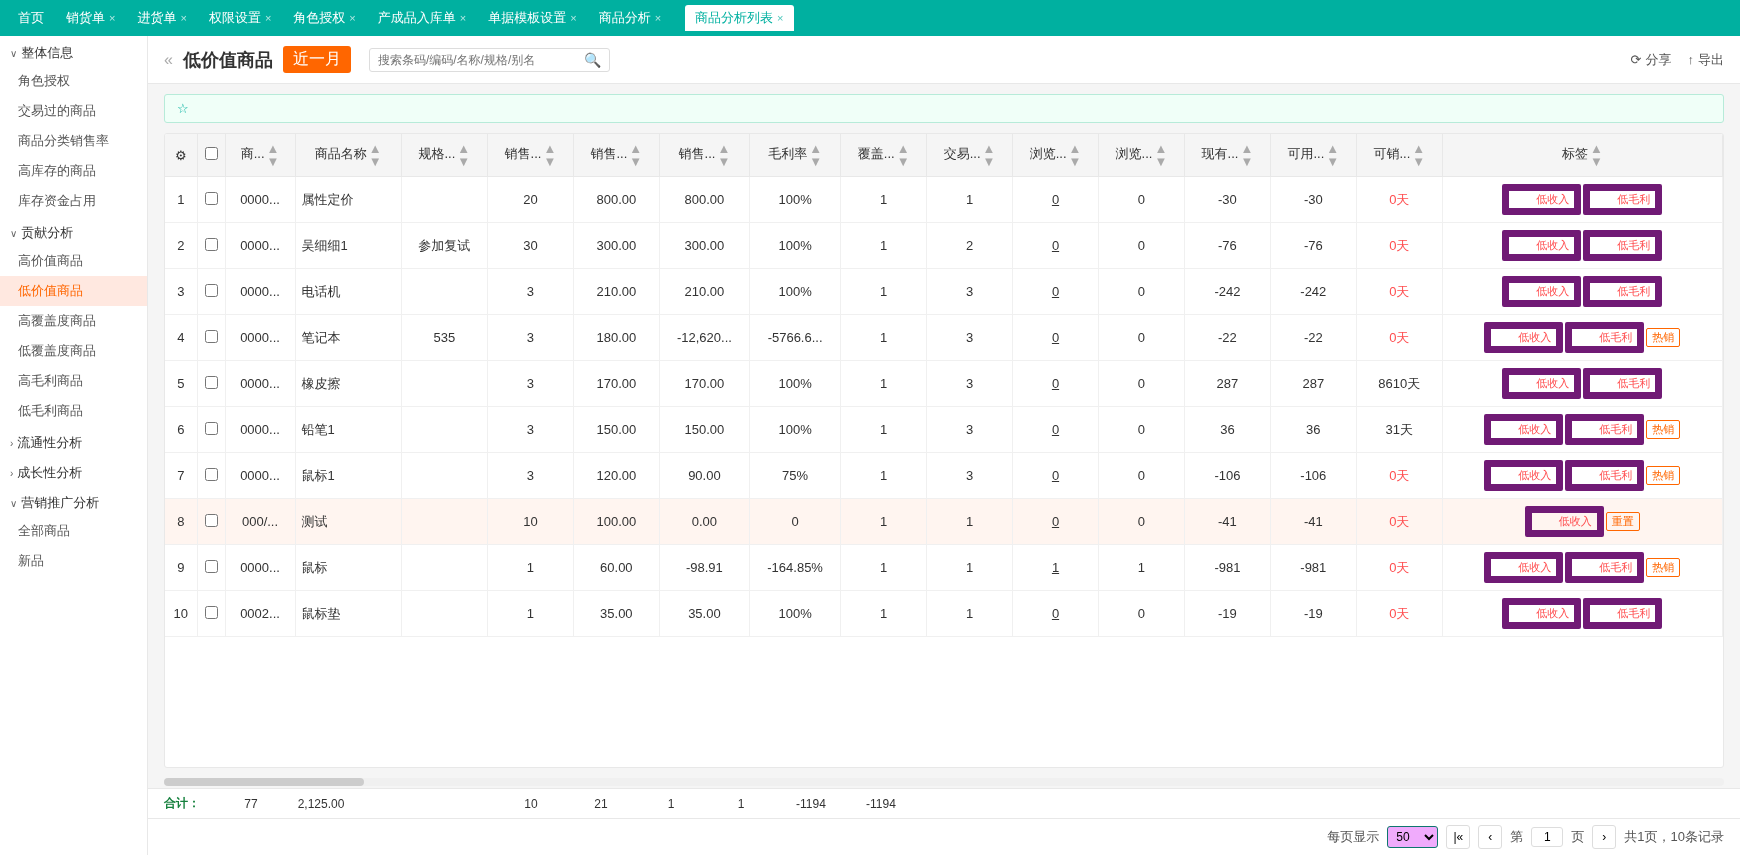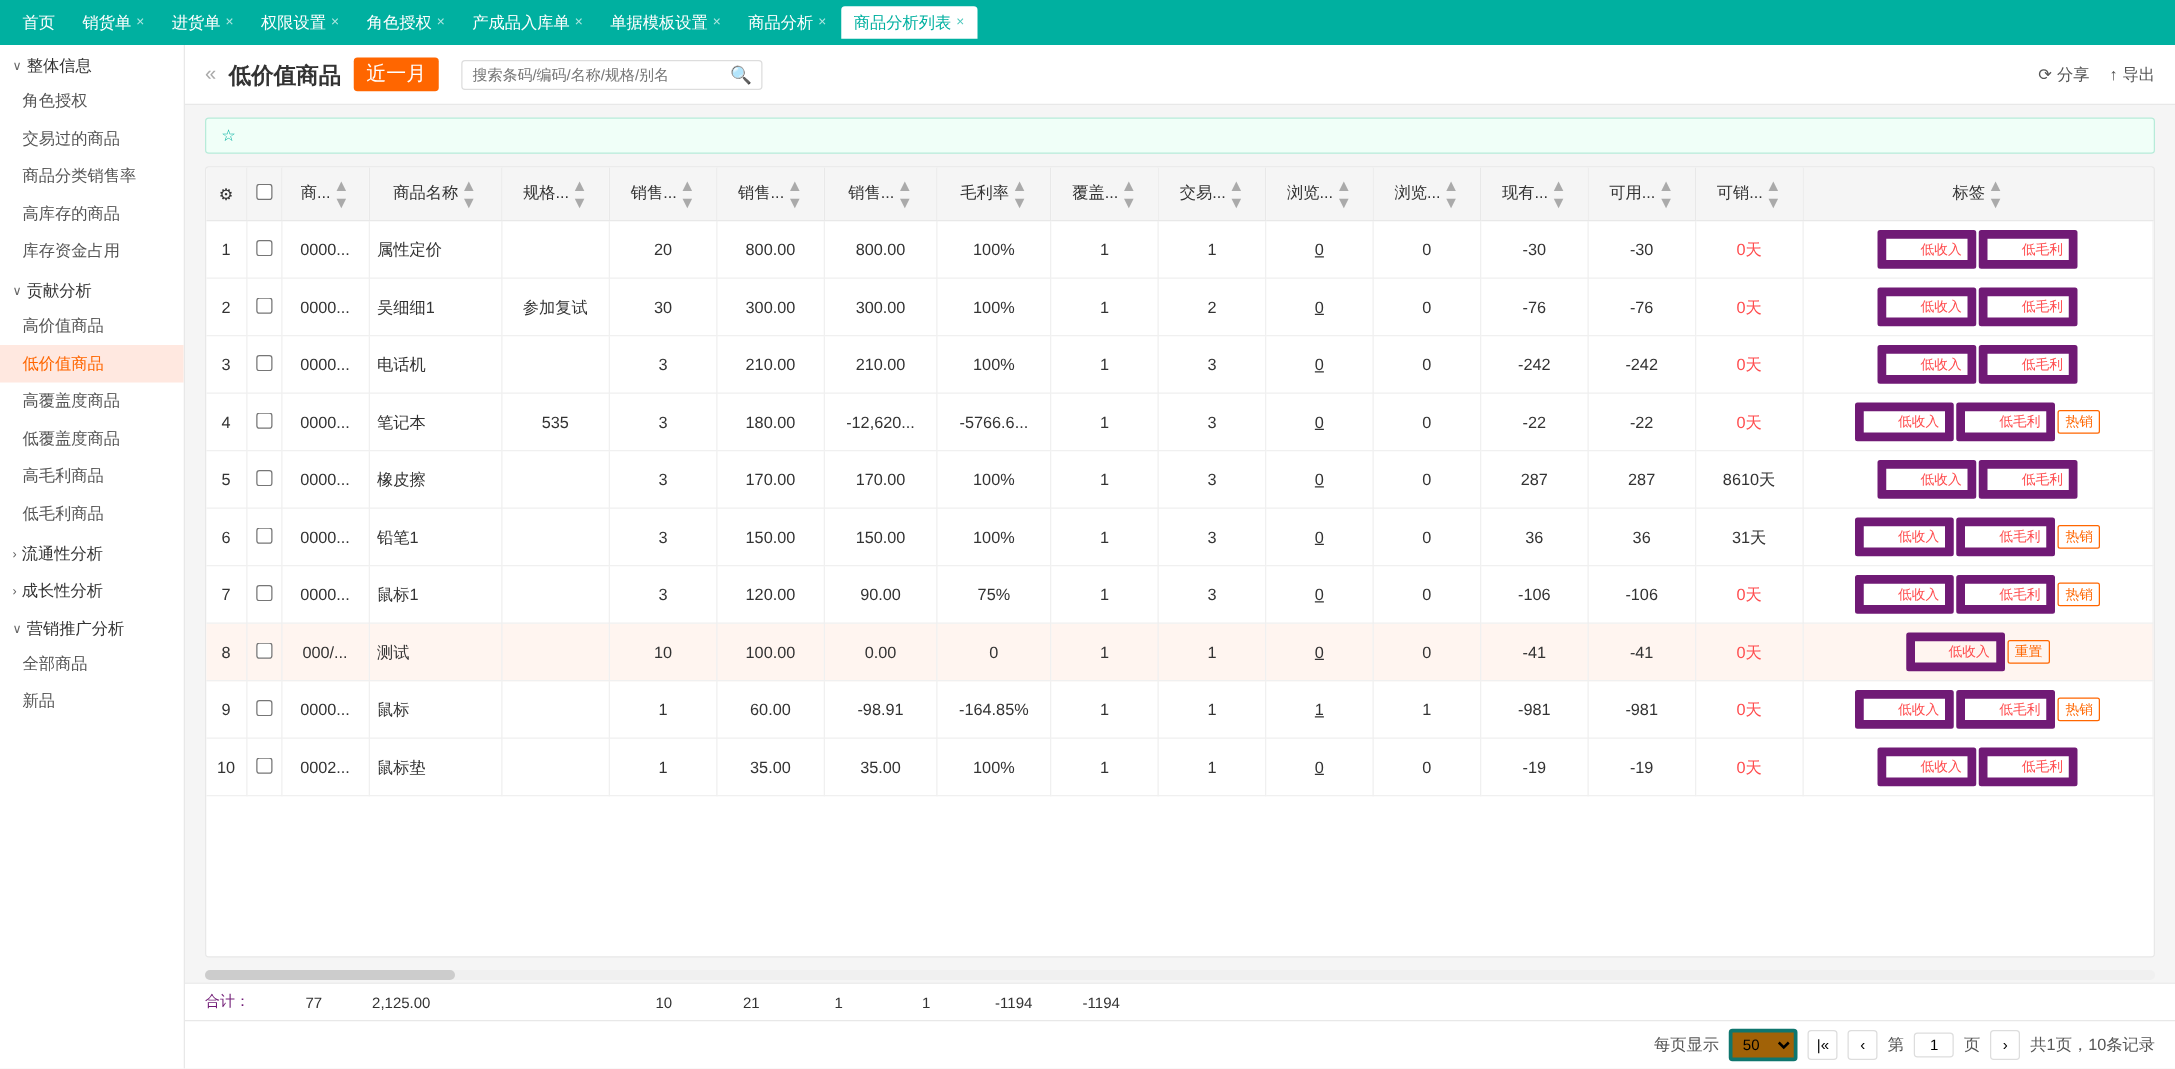--- a/index.html
+++ b/index.html
@@ -19,21 +19,21 @@
       color: #fff;
       padding: 4px 10px;
       border-radius: 3px;
       cursor: pointer;
       white-space: nowrap;
       display: flex;
       align-items: center;
       gap: 4px;
       font-size: 13px;
     }
-    .nav-item.active { background: #fff; color: #00b0a0; border-radius: 3px 3px 0 0; }
+    .nav-item.active { background: #fff; color: #00b0a0; border-radius: 3px 3px 0 0; margin-left: 12px; }
     .nav-item .close-x { font-size: 11px; cursor: pointer; opacity: 0.7; }
 
     
     .main-layout {
       display: flex;
       height: calc(100vh - 36px);
       overflow: hidden;
     }
 
     
@@ -201,22 +201,22 @@
     
     .table-footer {
       background: #fff;
       border-top: 1px solid #e8e8e8;
       padding: 6px 16px;
       display: flex;
       align-items: center;
     }
     .footer-label {
       font-size: 12px;
-      font-weight: normal;
-      color: #701a75;
+      font-weight: bold;
+      color: #15803d;
       margin-right: 16px;
     }
     .footer-cell {
       min-width: 70px;
       text-align: center;
       font-size: 12px;
       color: #333;
       padding: 0 6px;
     }
 
@@ -226,25 +226,25 @@
       border-top: 1px solid #e8e8e8;
       padding: 6px 16px;
       display: flex;
       align-items: center;
       justify-content: flex-end;
       gap: 8px;
       font-size: 12px;
       color: #555;
     }
     .page-size-select {
-      border: 3px solid #0f766e;
+      border: 1px solid #0f766e;
       border-radius: 3px;
       padding: 2px 4px;
       font-size: 12px;
-      background: #a16207;
+      background: #f0abfc;
     }
     .page-btn {
       width: 24px;
       height: 24px;
       border: 1px solid #ddd;
       border-radius: 3px;
       background: #fff;
       cursor: pointer;
       display: flex;
       align-items: center;

